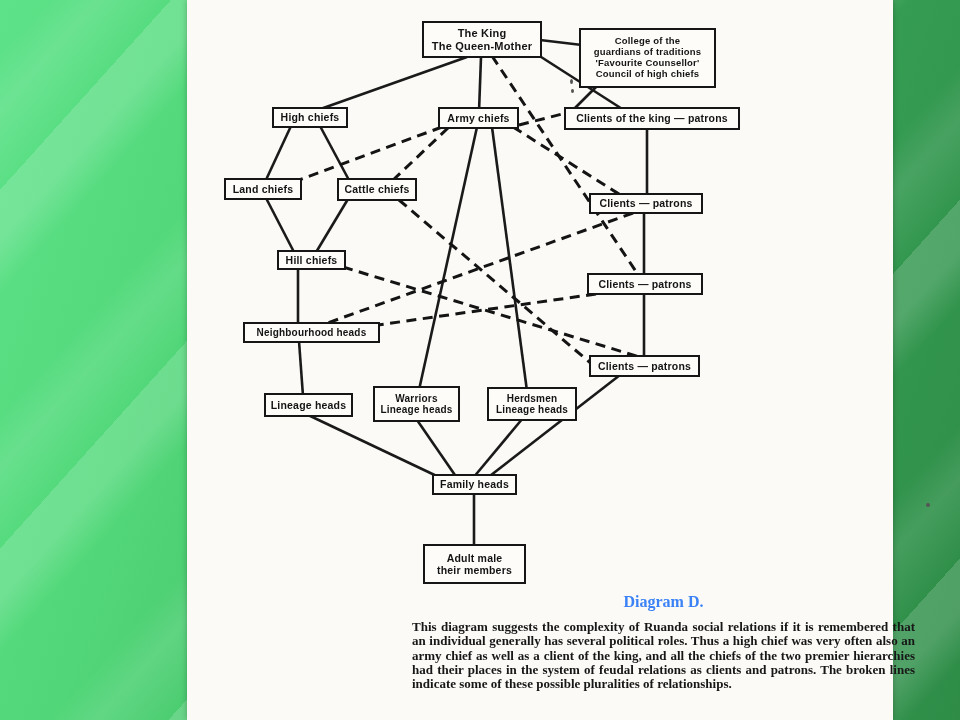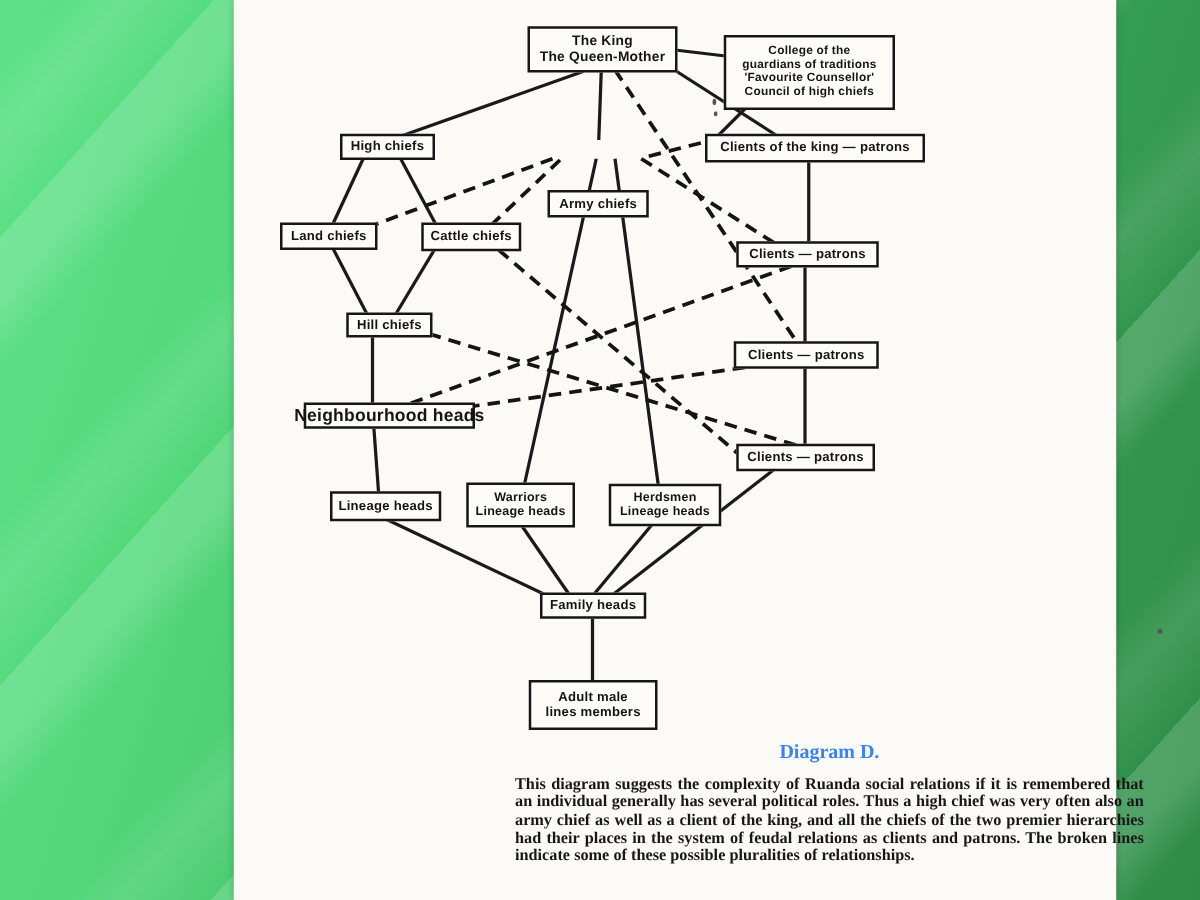--- a/index.html
+++ b/index.html
@@ -113,21 +113,21 @@
       <div>College of the</div>
       <div>guardians of traditions</div>
       <div>'Favourite Counsellor'</div>
       <div>Council of high chiefs</div>
     </div>
 
     <div class="node" style="left:85px; top:107px; width:76px; height:21px;">
       <div>High chiefs</div>
     </div>
 
-    <div class="node" style="left:251px; top:107px; width:81px; height:22px;margin-top:45px;">
+    <div class="node" style="left:251px; top:107px; width:81px; height:22px;">
       <div>Army chiefs</div>
     </div>
 
     <div class="node" style="left:377px; top:107px; width:176px; height:23px;">
       <div>Clients of the king — patrons</div>
     </div>
 
     <div class="node" style="left:37px; top:178px; width:78px; height:22px;">
       <div>Land chiefs</div>
     </div>
@@ -141,21 +141,21 @@
     </div>
 
     <div class="node" style="left:90px; top:250px; width:69px; height:20px;">
       <div>Hill chiefs</div>
     </div>
 
     <div class="node" style="left:400px; top:273px; width:116px; height:22px;">
       <div>Clients — patrons</div>
     </div>
 
-    <div class="node" style="left:56px; top:322px; width:137px; height:21px; font-size:14px;">
+    <div class="node" style="left:56px; top:322px; width:137px; height:21px; font-size:10px;">
       <div>Neighbourhood heads</div>
     </div>
 
     <div class="node" style="left:402px; top:355px; width:111px; height:22px;">
       <div>Clients — patrons</div>
     </div>
 
     <div class="node" style="left:77px; top:393px; width:89px; height:24px;">
       <div>Lineage heads</div>
     </div>
@@ -169,21 +169,21 @@
       <div>Herdsmen</div>
       <div>Lineage heads</div>
     </div>
 
     <div class="node" style="left:245px; top:474px; width:85px; height:21px;">
       <div>Family heads</div>
     </div>
 
     <div class="node" style="left:236px; top:544px; width:103px; height:40px;">
       <div>Adult male</div>
-      <div>lines members</div>
+      <div>their members</div>
     </div>
 
     <div class="caption">Diagram D.</div>
 
     <div class="paragraph">This diagram suggests the complexity of Ruanda social relations if it is remembered that an individual generally has several political roles. Thus a high chief was very often also an army chief as well as a client of the king, and all the chiefs of the two premier hierarchies had their places in the system of feudal relations as clients and patrons. The broken lines indicate some of these possible pluralities of relationships.</div>
 
     <div class="speckle s1"></div>
     <div class="speckle s2"></div>
     <div class="speckle s3"></div>
 

